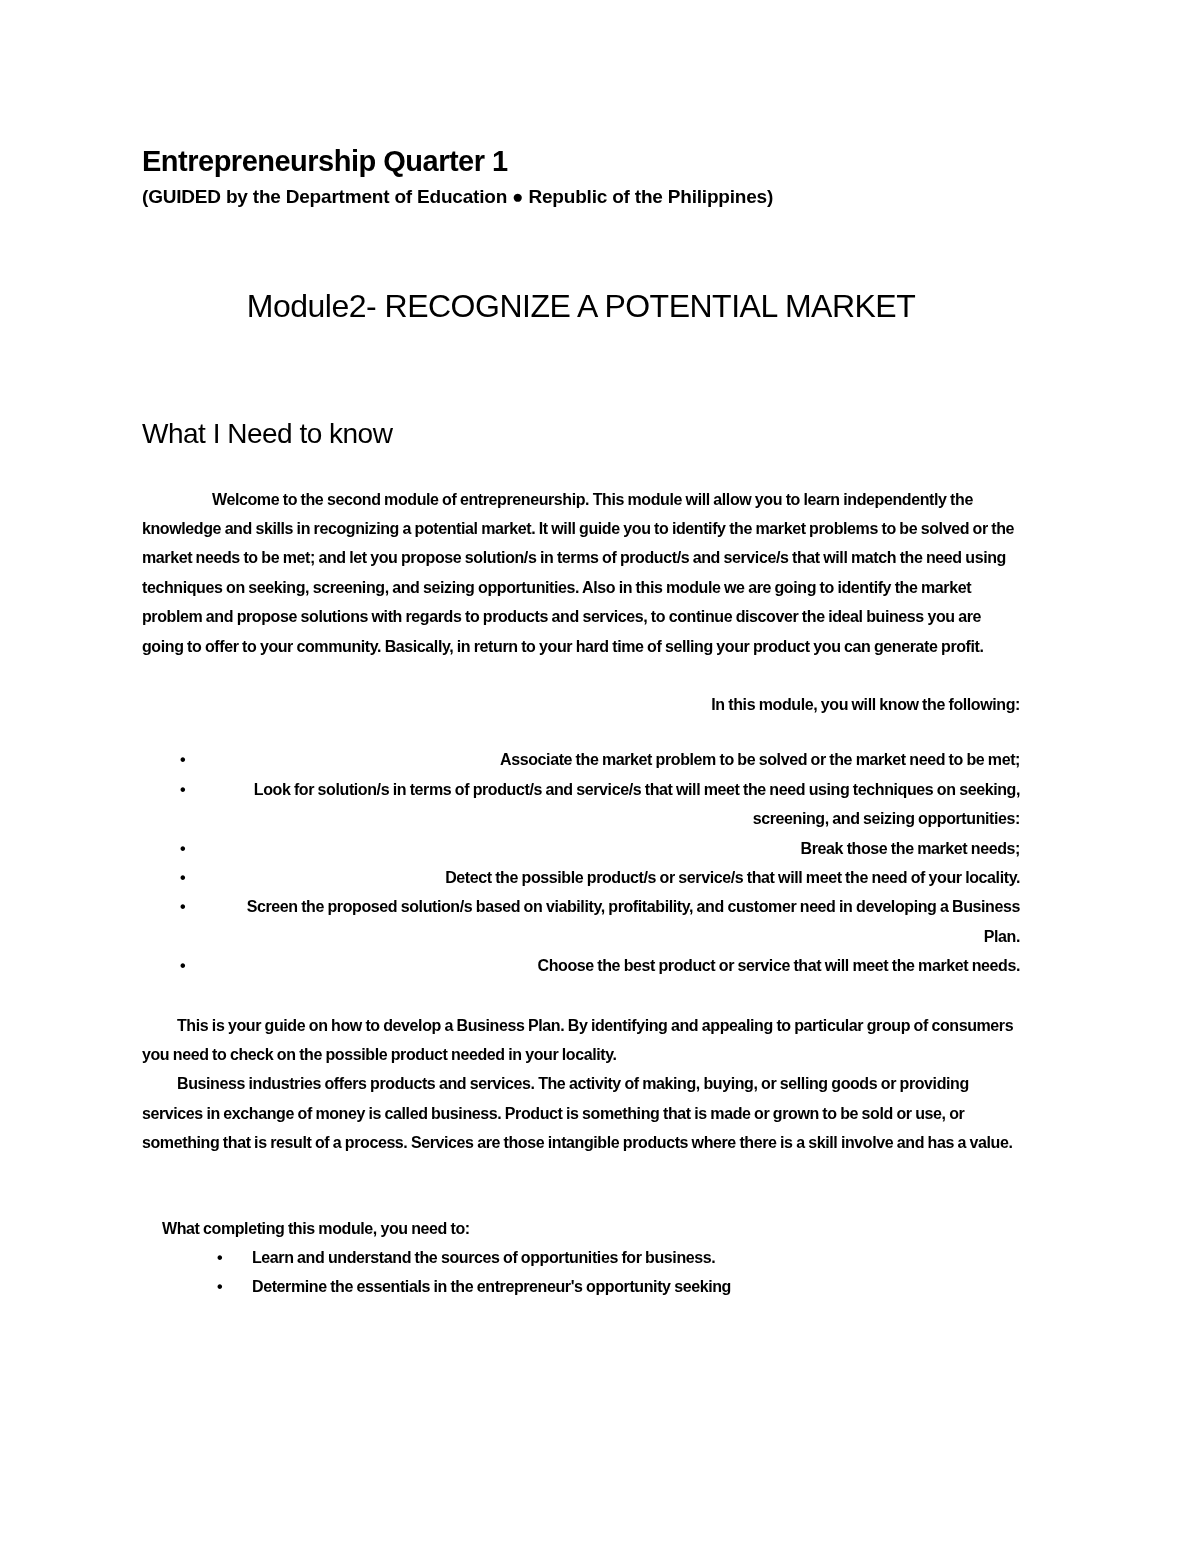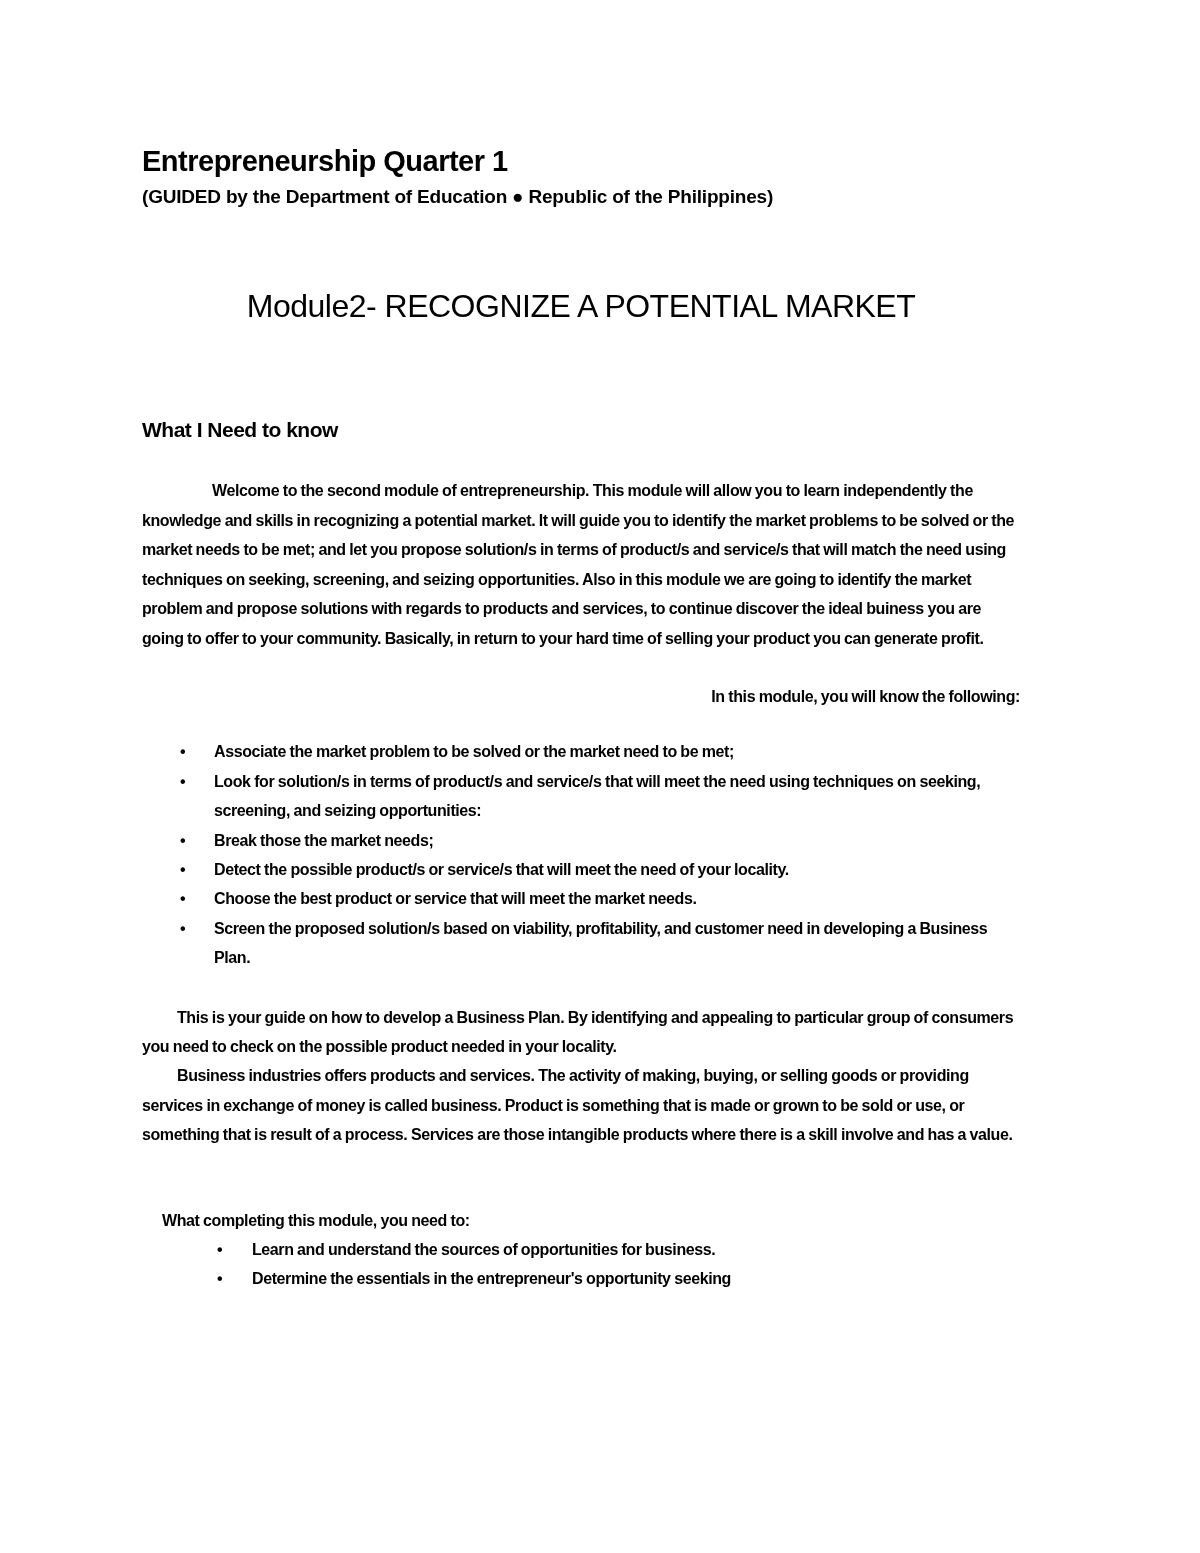--- a/index.html
+++ b/index.html
@@ -37,22 +37,22 @@
   }
   .module-title {
     font-size: 32px;
     font-weight: 400;
     letter-spacing: -0.5px;
     line-height: 1.1;
     text-align: center;
     margin: 80px 0 0 0;
   }
   .section-heading {
-    font-size: 21px;
-    font-weight: 700;
+    font-size: 28px;
+    font-weight: 400;
     letter-spacing: -0.5px;
     line-height: 1.15;
     margin: 94px 0 0 0;
   }
   .body-text {
     font-size: 16px;
     font-weight: 700;
     letter-spacing: -0.4px;
     word-spacing: -0.5px;
     line-height: 29.4px;
@@ -64,20 +64,21 @@
   }
   .list-intro {
     margin-top: 29px;
     text-indent: 72px;
     text-align: right;
   }
   ul.objectives-list {
     list-style: none;
     margin: 26px 0 0 0;
     padding: 0;
+    text-align: right;
   }
   ul.objectives-list > li {
     position: relative;
     padding-left: 72px;
   }
   ul.objectives-list > li::before {
     content: "\2022";
     position: absolute;
     left: 38px;
     top: 0;
@@ -125,22 +126,22 @@
 
   <p class="body-text intro-paragraph">Welcome to the second module of entrepreneurship. This module will allow you to learn independently the knowledge and skills in recognizing a potential market. It will guide you to identify the market problems to be solved or the market needs to be met; and let you propose solution/s in terms of product/s and service/s that will match the need using techniques on seeking, screening, and seizing opportunities. Also in this module we are going to identify the market problem and propose solutions with regards to products and services, to continue discover the ideal buiness you are going to offer to your community. Basically, in return to your hard time of selling your product you can generate profit.</p>
 
   <p class="body-text list-intro">In this module, you will know the following:</p>
 
   <ul class="objectives-list body-text">
     <li>Associate the market problem to be solved or the market need to be met;</li>
     <li>Look for solution/s in terms of product/s and service/s that will meet the need using techniques on seeking, screening, and seizing opportunities:</li>
     <li>Break those the market needs;</li>
     <li>Detect the possible product/s or service/s that will meet the need of your locality.</li>
+    <li>Screen the proposed solution/s based on viability, profitability, and customer need in developing a Business Plan.</li>
     <li>Choose the best product or service that will meet the market needs.</li>
-    <li>Screen the proposed solution/s based on viability, profitability, and customer need in developing a Business Plan.</li>
   </ul>
 
   <p class="body-text guide-paragraph">This is your guide on how to develop a Business Plan. By identifying and appealing to particular group of consumers you need to check on the possible product needed in your locality.</p>
 
   <p class="body-text business-paragraph">Business industries offers products and services. The activity of making, buying, or selling goods or providing services in exchange of money is called business. Product is something that is made or grown to be sold or use, or something that is result of a process.  Services are those intangible products where there is a skill involve and has a value.</p>
 
   <p class="body-text after-intro">What completing this module, you need to:</p>
 
   <ul class="after-list body-text">
     <li>Learn and understand the sources of opportunities for business.</li>

